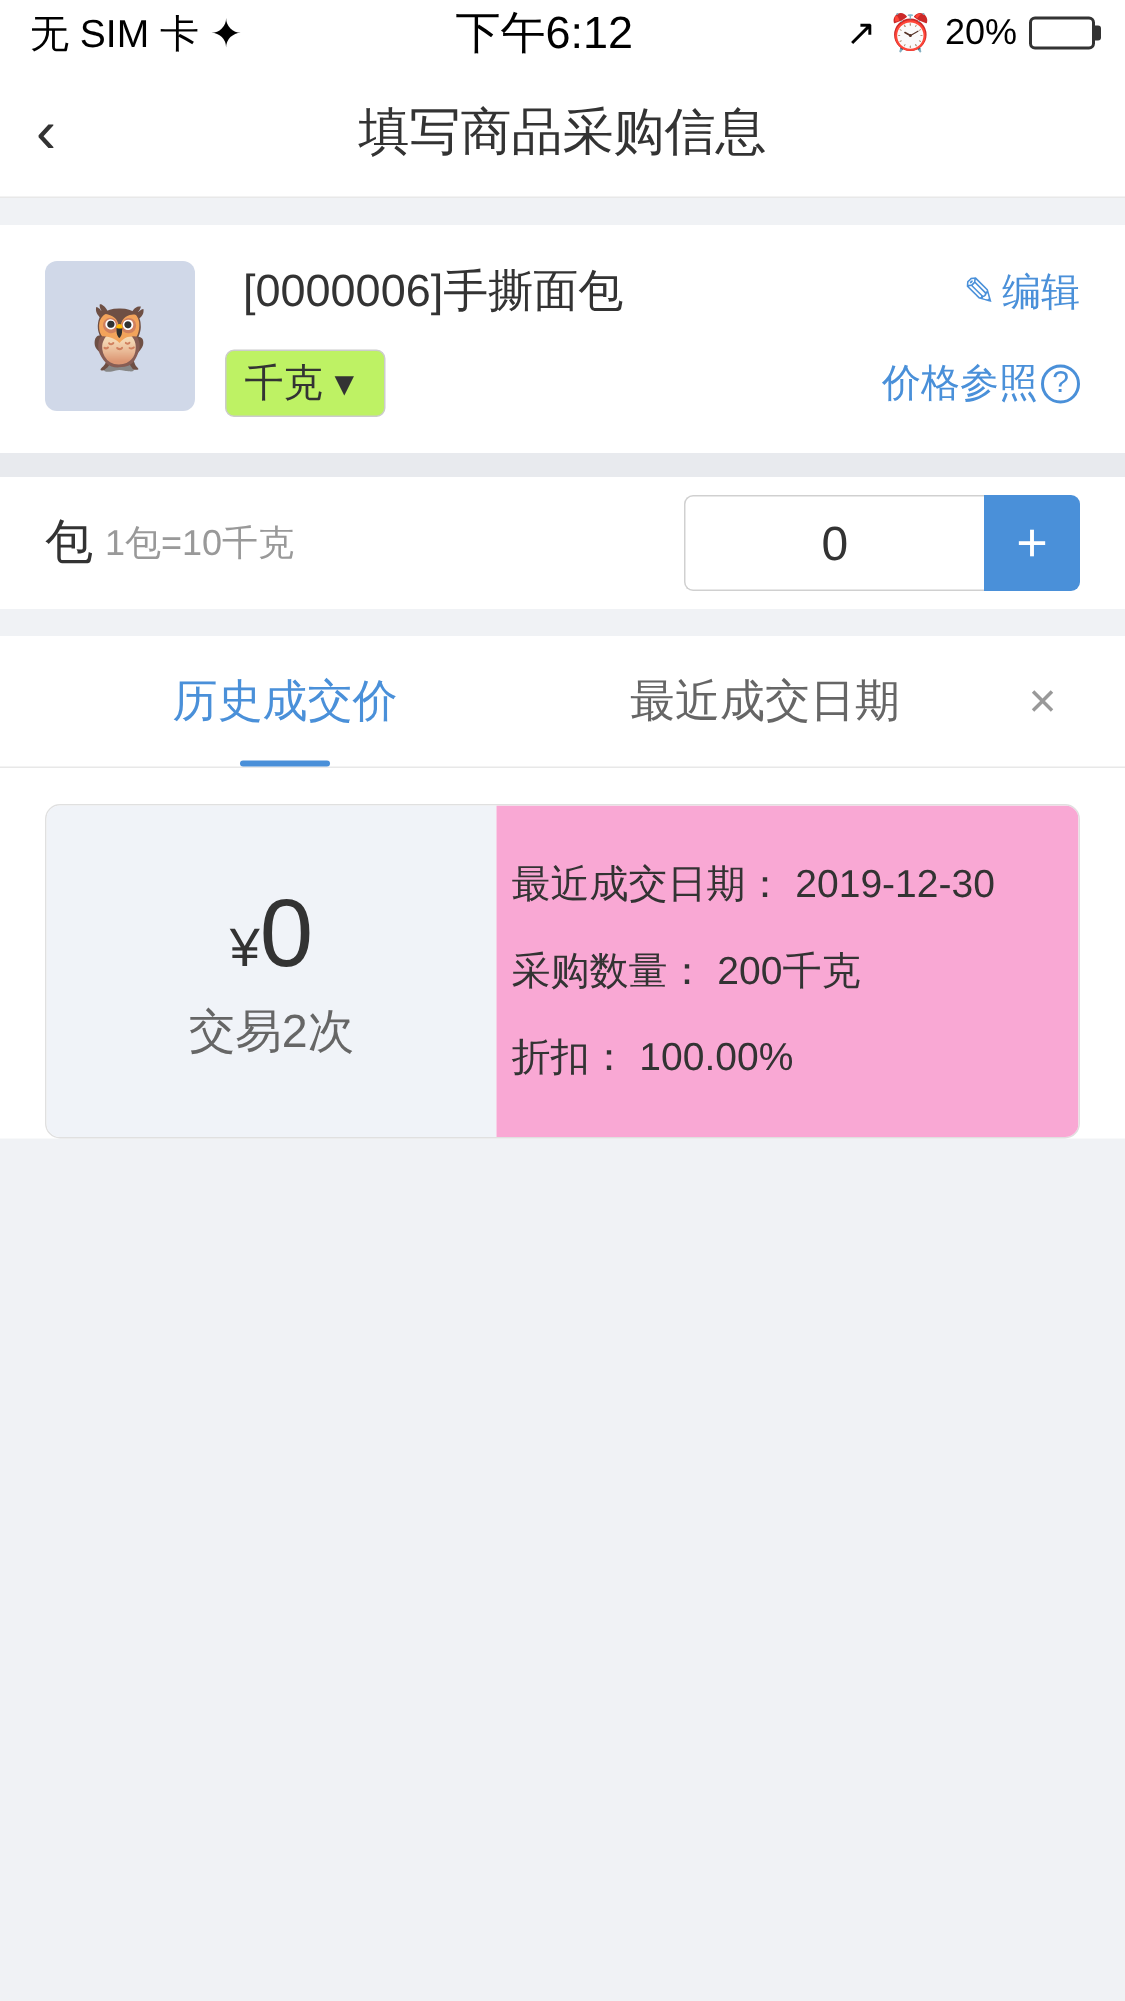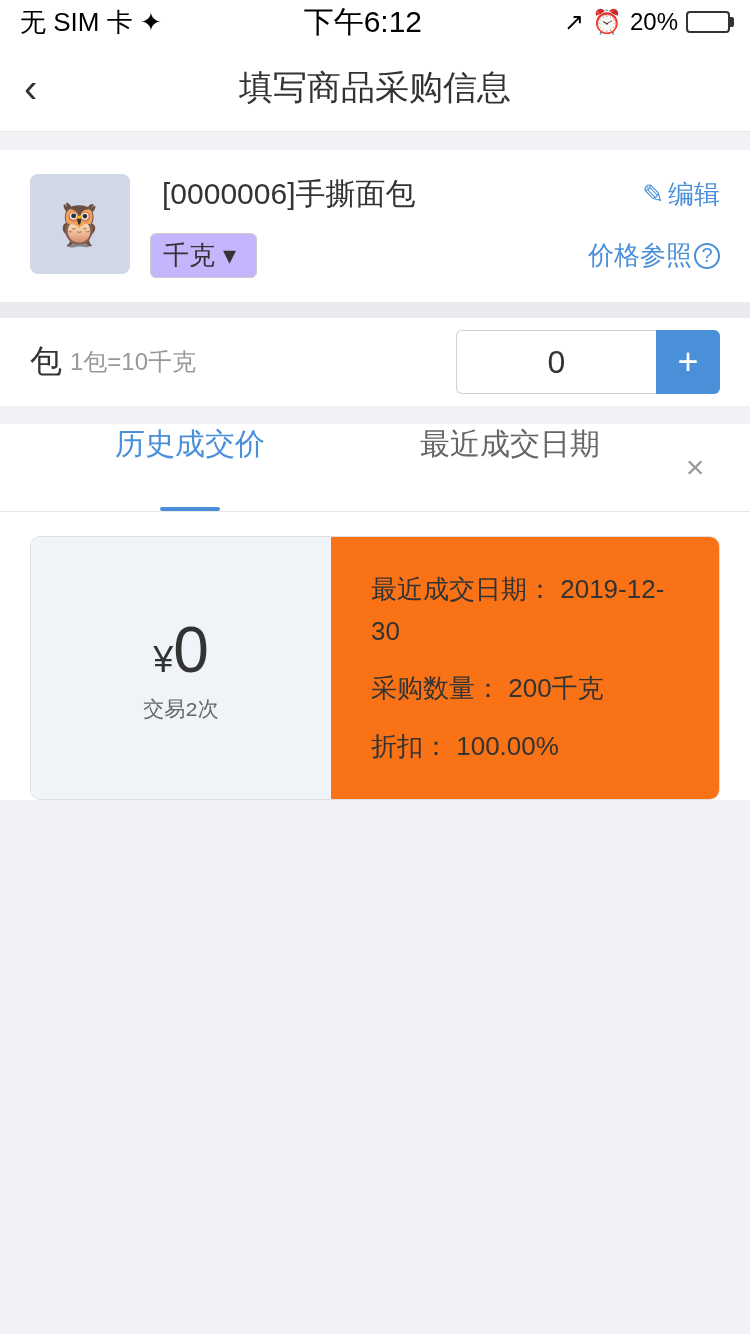--- a/index.html
+++ b/index.html
@@ -146,21 +146,21 @@
     .unit-label {
       font-size: 28px;
       color: #666;
     }
     .unit-select {
       border: 1px solid #ccc;
       border-radius: 6px;
       padding: 4px 20px 4px 12px;
       font-size: 26px;
       color: #333;
-      background: #c4b5fd;
+      background: #bef264;
       position: relative;
       display: inline-flex;
       align-items: center;
       gap: 8px;
       cursor: pointer;
     }
     .price-ref {
       font-size: 26px;
       color: #4a90d9;
       display: flex;
@@ -257,20 +257,21 @@
       flex: 1;
       text-align: center;
       font-size: 30px;
       color: #666;
       cursor: pointer;
       position: relative;
       padding-bottom: 0;
       display: flex;
       flex-direction: column;
       align-items: center;
+      justify-content: center;
       height: 100%;
     }
     .tab-item.active {
       color: #4a90d9;
     }
     .tab-underline {
       position: absolute;
       bottom: 0;
       width: 60px;
       height: 4px;
@@ -310,32 +311,31 @@
       color: #333;
       font-weight: 400;
     }
     .price-symbol {
       font-size: 36px;
       color: #333;
       vertical-align: top;
       line-height: 1.5;
     }
     .price-trades {
-      font-size: 21px;
+      font-size: 31px;
       color: #666;
       margin-top: 8px;
-      font-family: Liberation Mono, monospace;
     }
     .price-right {
       flex: 1;
-      padding: 32px 40px;
+      padding: 32px 10px;
       display: flex;
       flex-direction: column;
       gap: 16px;
-      background: #f97316;
+      background: #f9a8d4;
     }
     .price-detail-row {
       font-size: 26px;
       color: #333;
       line-height: 1.6;
     }
 
     
     .main-content {
       background: #f0f2f5;

